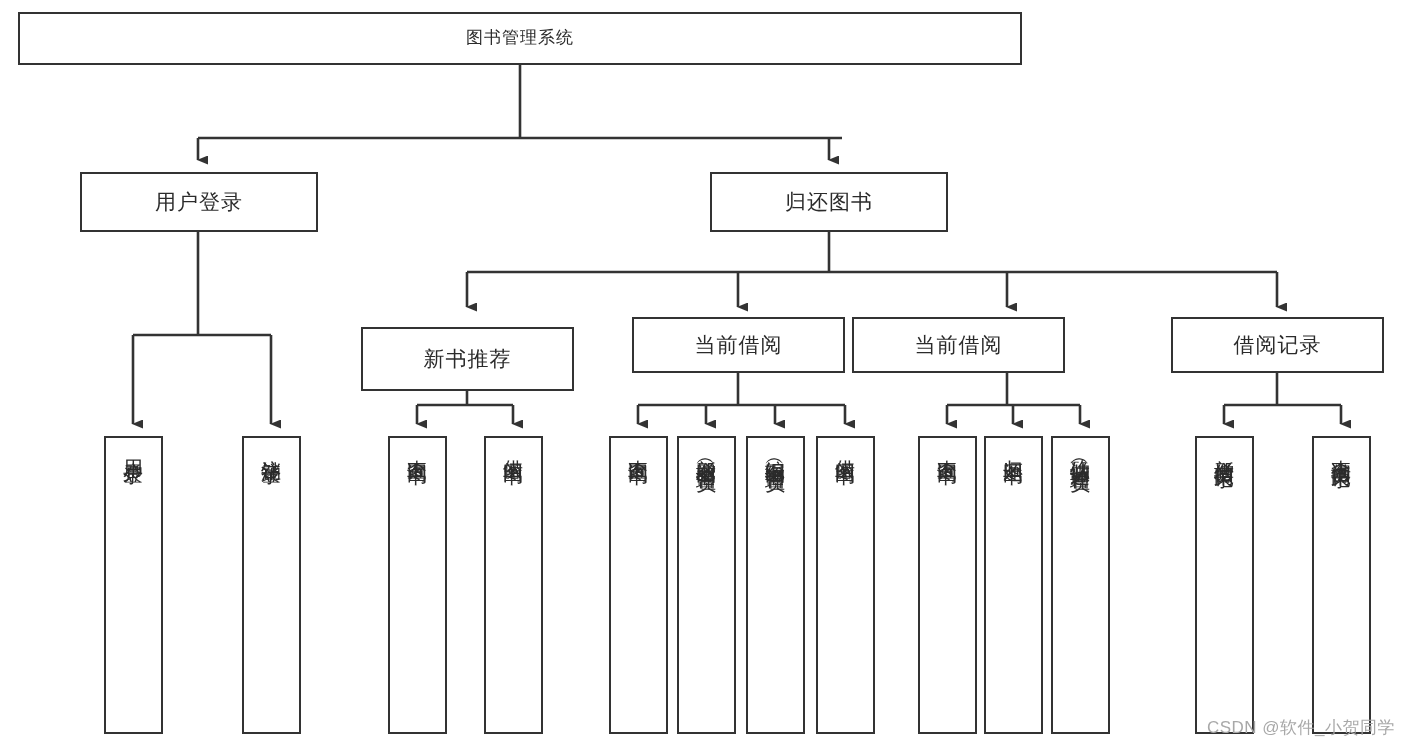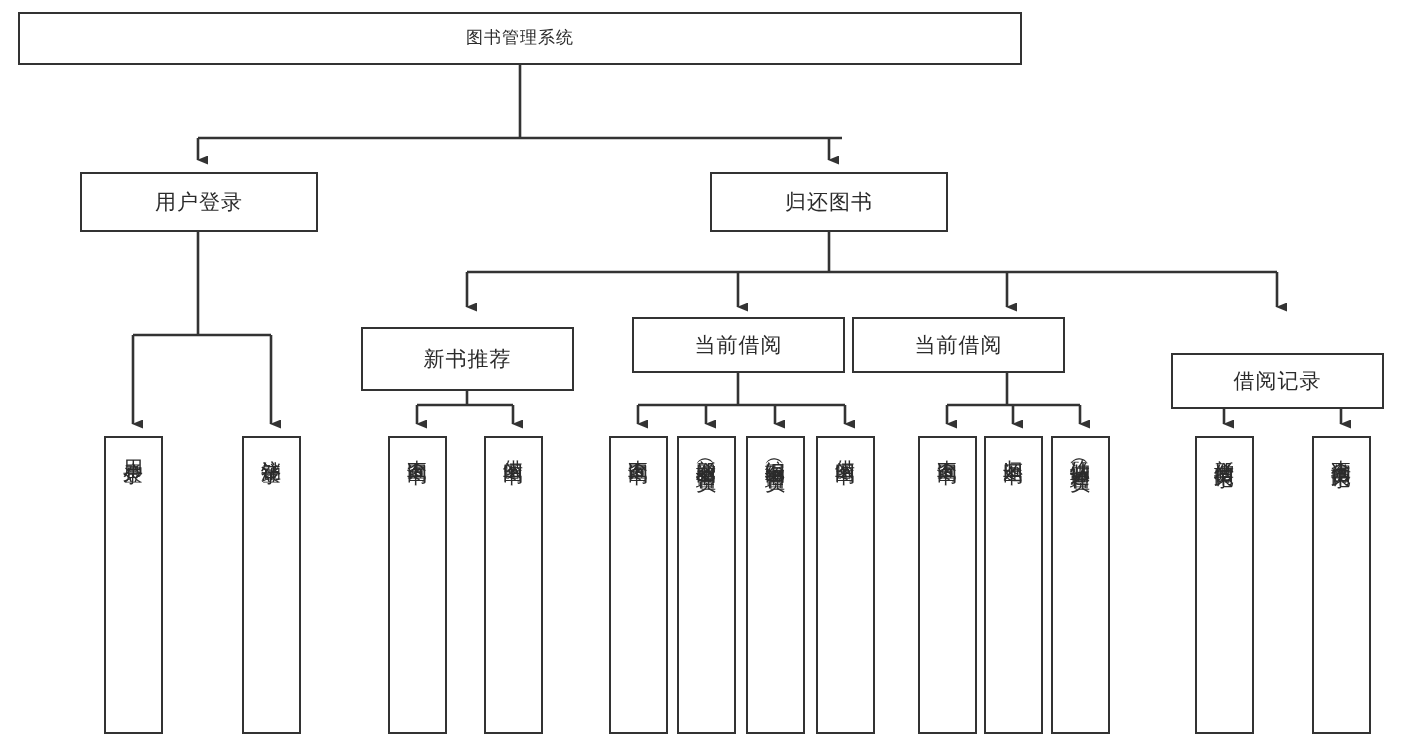--- a/index.html
+++ b/index.html
@@ -146,21 +146,21 @@
   </div>
 
   <div class="node horizontal" id="node-book-borrow" style="left:632px; top:317px; width:213px; height:56px;">
     <span class="node-label">当前借阅</span>
   </div>
 
   <div class="node horizontal" id="node-current-borrow" style="left:852px; top:317px; width:213px; height:56px;">
     <span class="node-label">当前借阅</span>
   </div>
 
-  <div class="node horizontal" id="node-borrow-record" style="left:1171px; top:317px; width:213px; height:56px;margin-top:36px;">
+  <div class="node horizontal" id="node-borrow-record" style="left:1171px; top:317px; width:213px; height:56px;">
     <span class="node-label">借阅记录</span>
   </div>
 
   <div class="node vertical" id="node-leaf-user-login" style="left:104px; top:436px; width:59px; height:298px;">
     <span class="node-label">用户登录</span>
   </div>
 
   <div class="node vertical" id="node-leaf-logout-login" style="left:242px; top:436px; width:59px; height:298px;">
     <span class="node-label">注销登录</span>
   </div>
@@ -202,14 +202,15 @@
   </div>
 
   <div class="node vertical" id="node-leaf-add-record" style="left:1195px; top:436px; width:59px; height:298px;">
     <span class="node-label">新增借阅记录</span>
   </div>
 
   <div class="node vertical" id="node-leaf-query-record" style="left:1312px; top:436px; width:59px; height:298px;">
     <span class="node-label">查询借阅记录</span>
   </div>
 
+  <div id="watermark">CSDN @软件_小贺同学</div>
 
 </div>
 
 </body></html>

